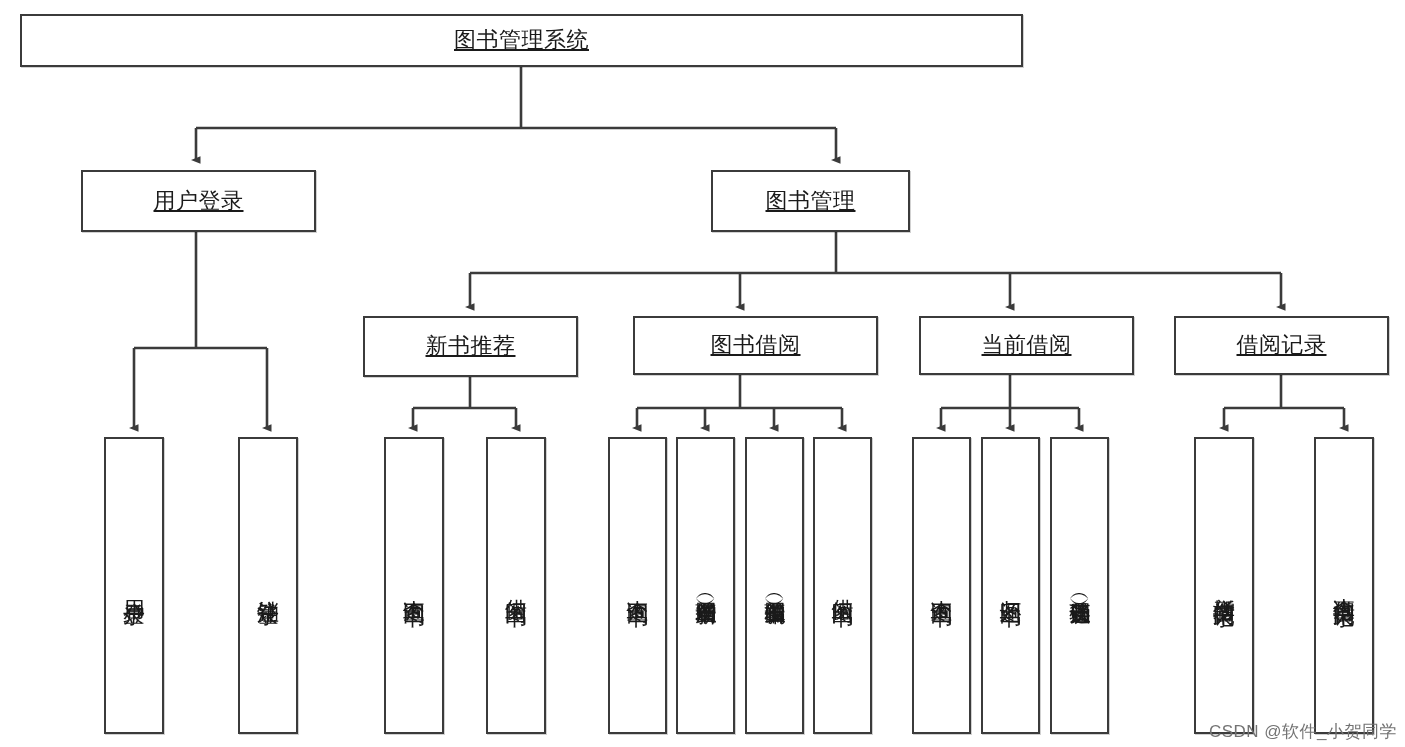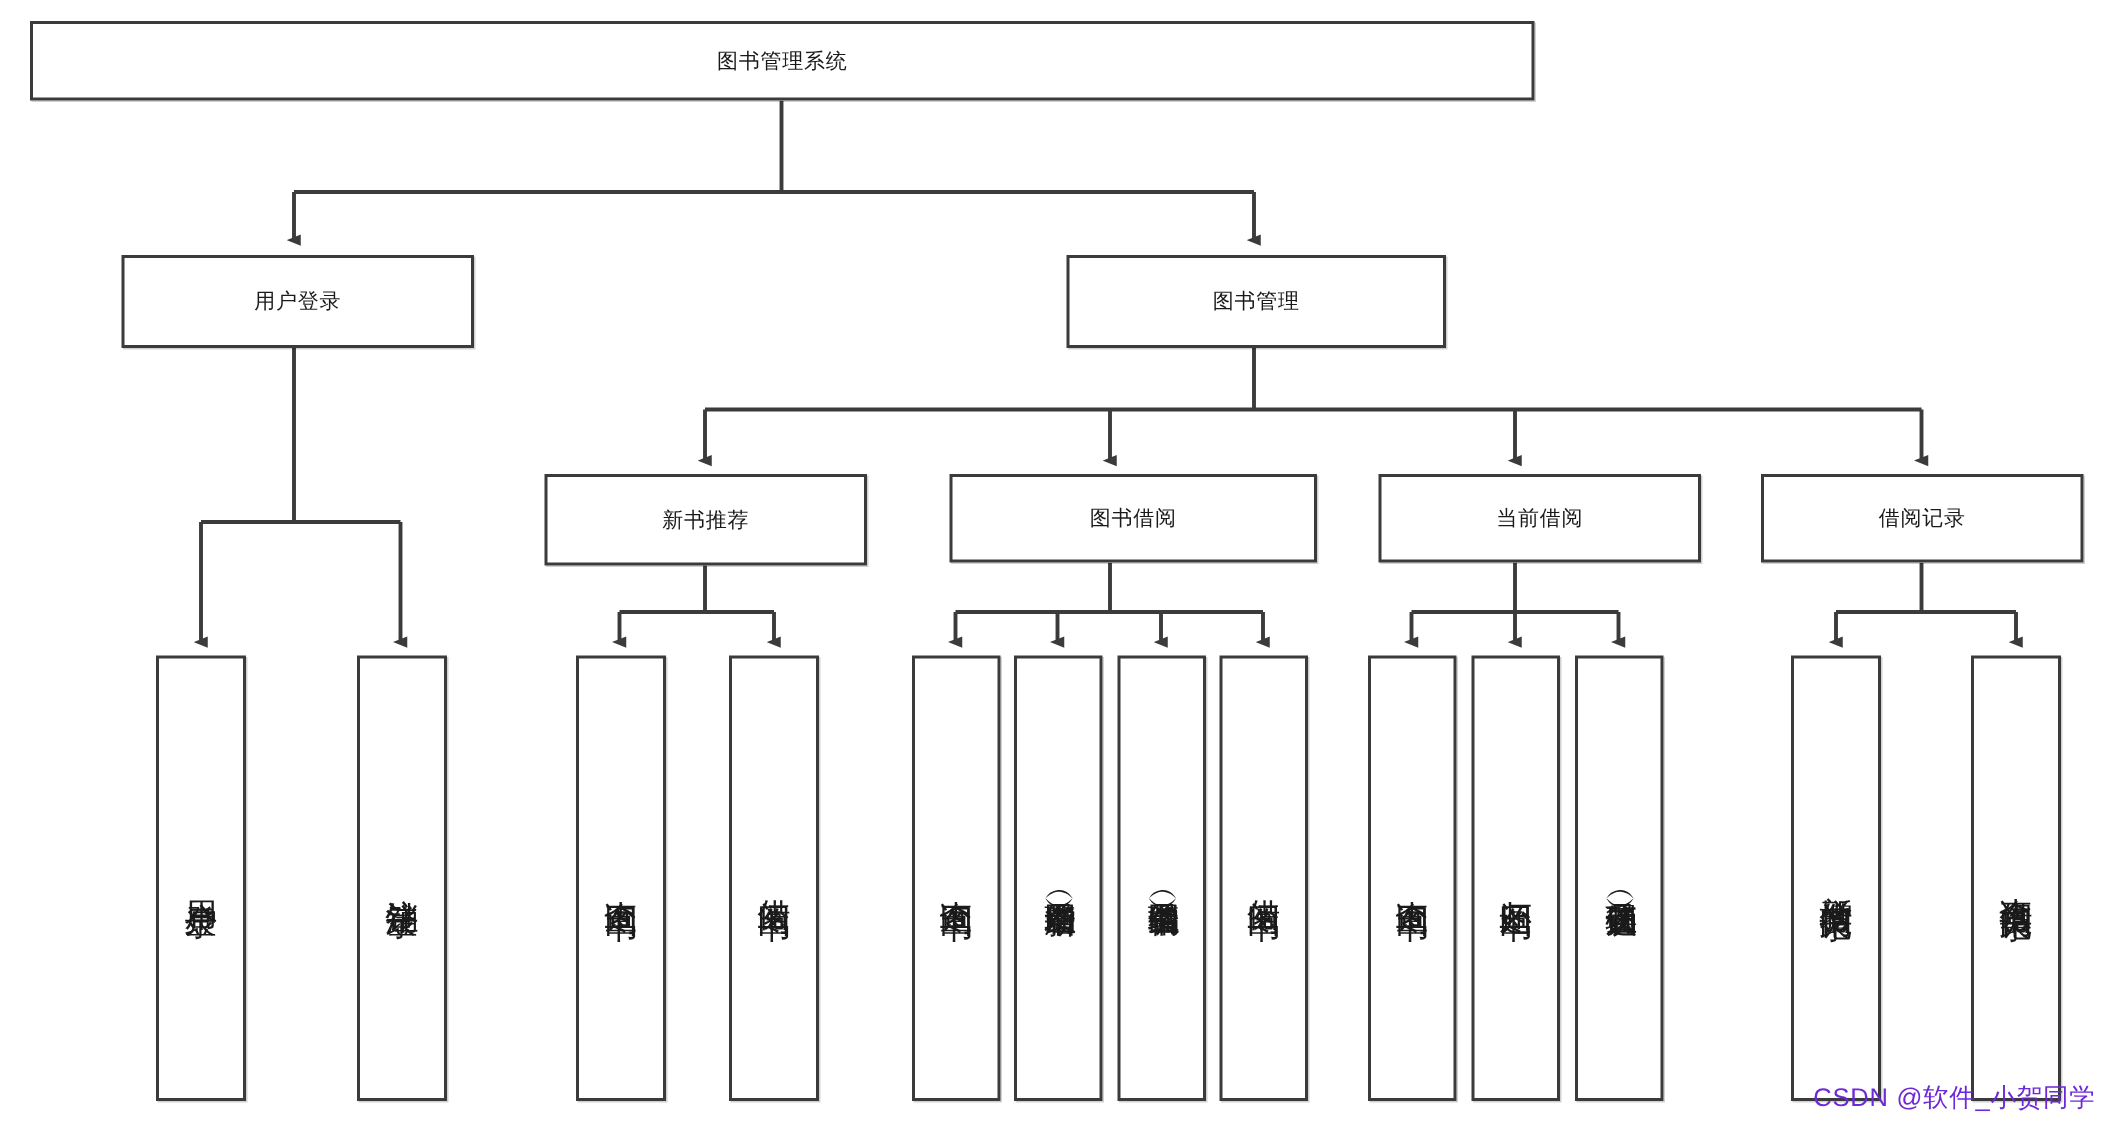--- a/index.html
+++ b/index.html
@@ -36,22 +36,23 @@
     color: #1a1a1a;
     box-shadow: 1px 1px 0 rgba(0,0,0,0.18);
   }
   .node .lbl {
     display: block;
     text-align: center;
     line-height: 1.22;
     letter-spacing: 0.5px;
   }
   .node.horiz .lbl {
-    font-size: 14px;
+    font-size: 22px;
     white-space: nowrap;
+    text-decoration: underline;
   }
   .node.vert {
     align-items: center;
     justify-content: center;
   }
   .node.vert .lbl {
     writing-mode: vertical-rl;
     text-orientation: upright;
     font-size: 22px;
     line-height: 1.18;
@@ -61,21 +62,21 @@
   }
   .node.vert.tight .lbl {
     font-size: 21px;
     letter-spacing: 0px;
   }
   #watermark {
     position: absolute;
     right: 8px;
     bottom: 4px;
     font-size: 17px;
-    color: #6d28d9;
+    color: #737373;
     letter-spacing: 0.5px;
     white-space: nowrap;
     font-family: "Liberation Sans", "DejaVu Sans", sans-serif;
   }
 </style>
 </head>
 <body>
 
 <div id="canvas">
 
@@ -129,21 +130,21 @@
     </g>
   </svg>
 
   <div class="node horiz" style="left:20px; top:14px; width:1003px; height:53px;">
     <span class="lbl">图书管理系统</span>
   </div>
 
   <div class="node horiz" style="left:81px; top:170px; width:235px; height:62px;">
     <span class="lbl">用户登录</span>
   </div>
-  <div class="node horiz" style="left:711px; top:170px; width:253px; height:62px;">
+  <div class="node horiz" style="left:711px; top:170px; width:199px; height:62px;">
     <span class="lbl">图书管理</span>
   </div>
 
   <div class="node horiz" style="left:363px; top:316px; width:215px; height:61px;">
     <span class="lbl">新书推荐</span>
   </div>
   <div class="node horiz" style="left:633px; top:316px; width:245px; height:59px;">
     <span class="lbl">图书借阅</span>
   </div>
   <div class="node horiz" style="left:919px; top:316px; width:215px; height:59px;">

